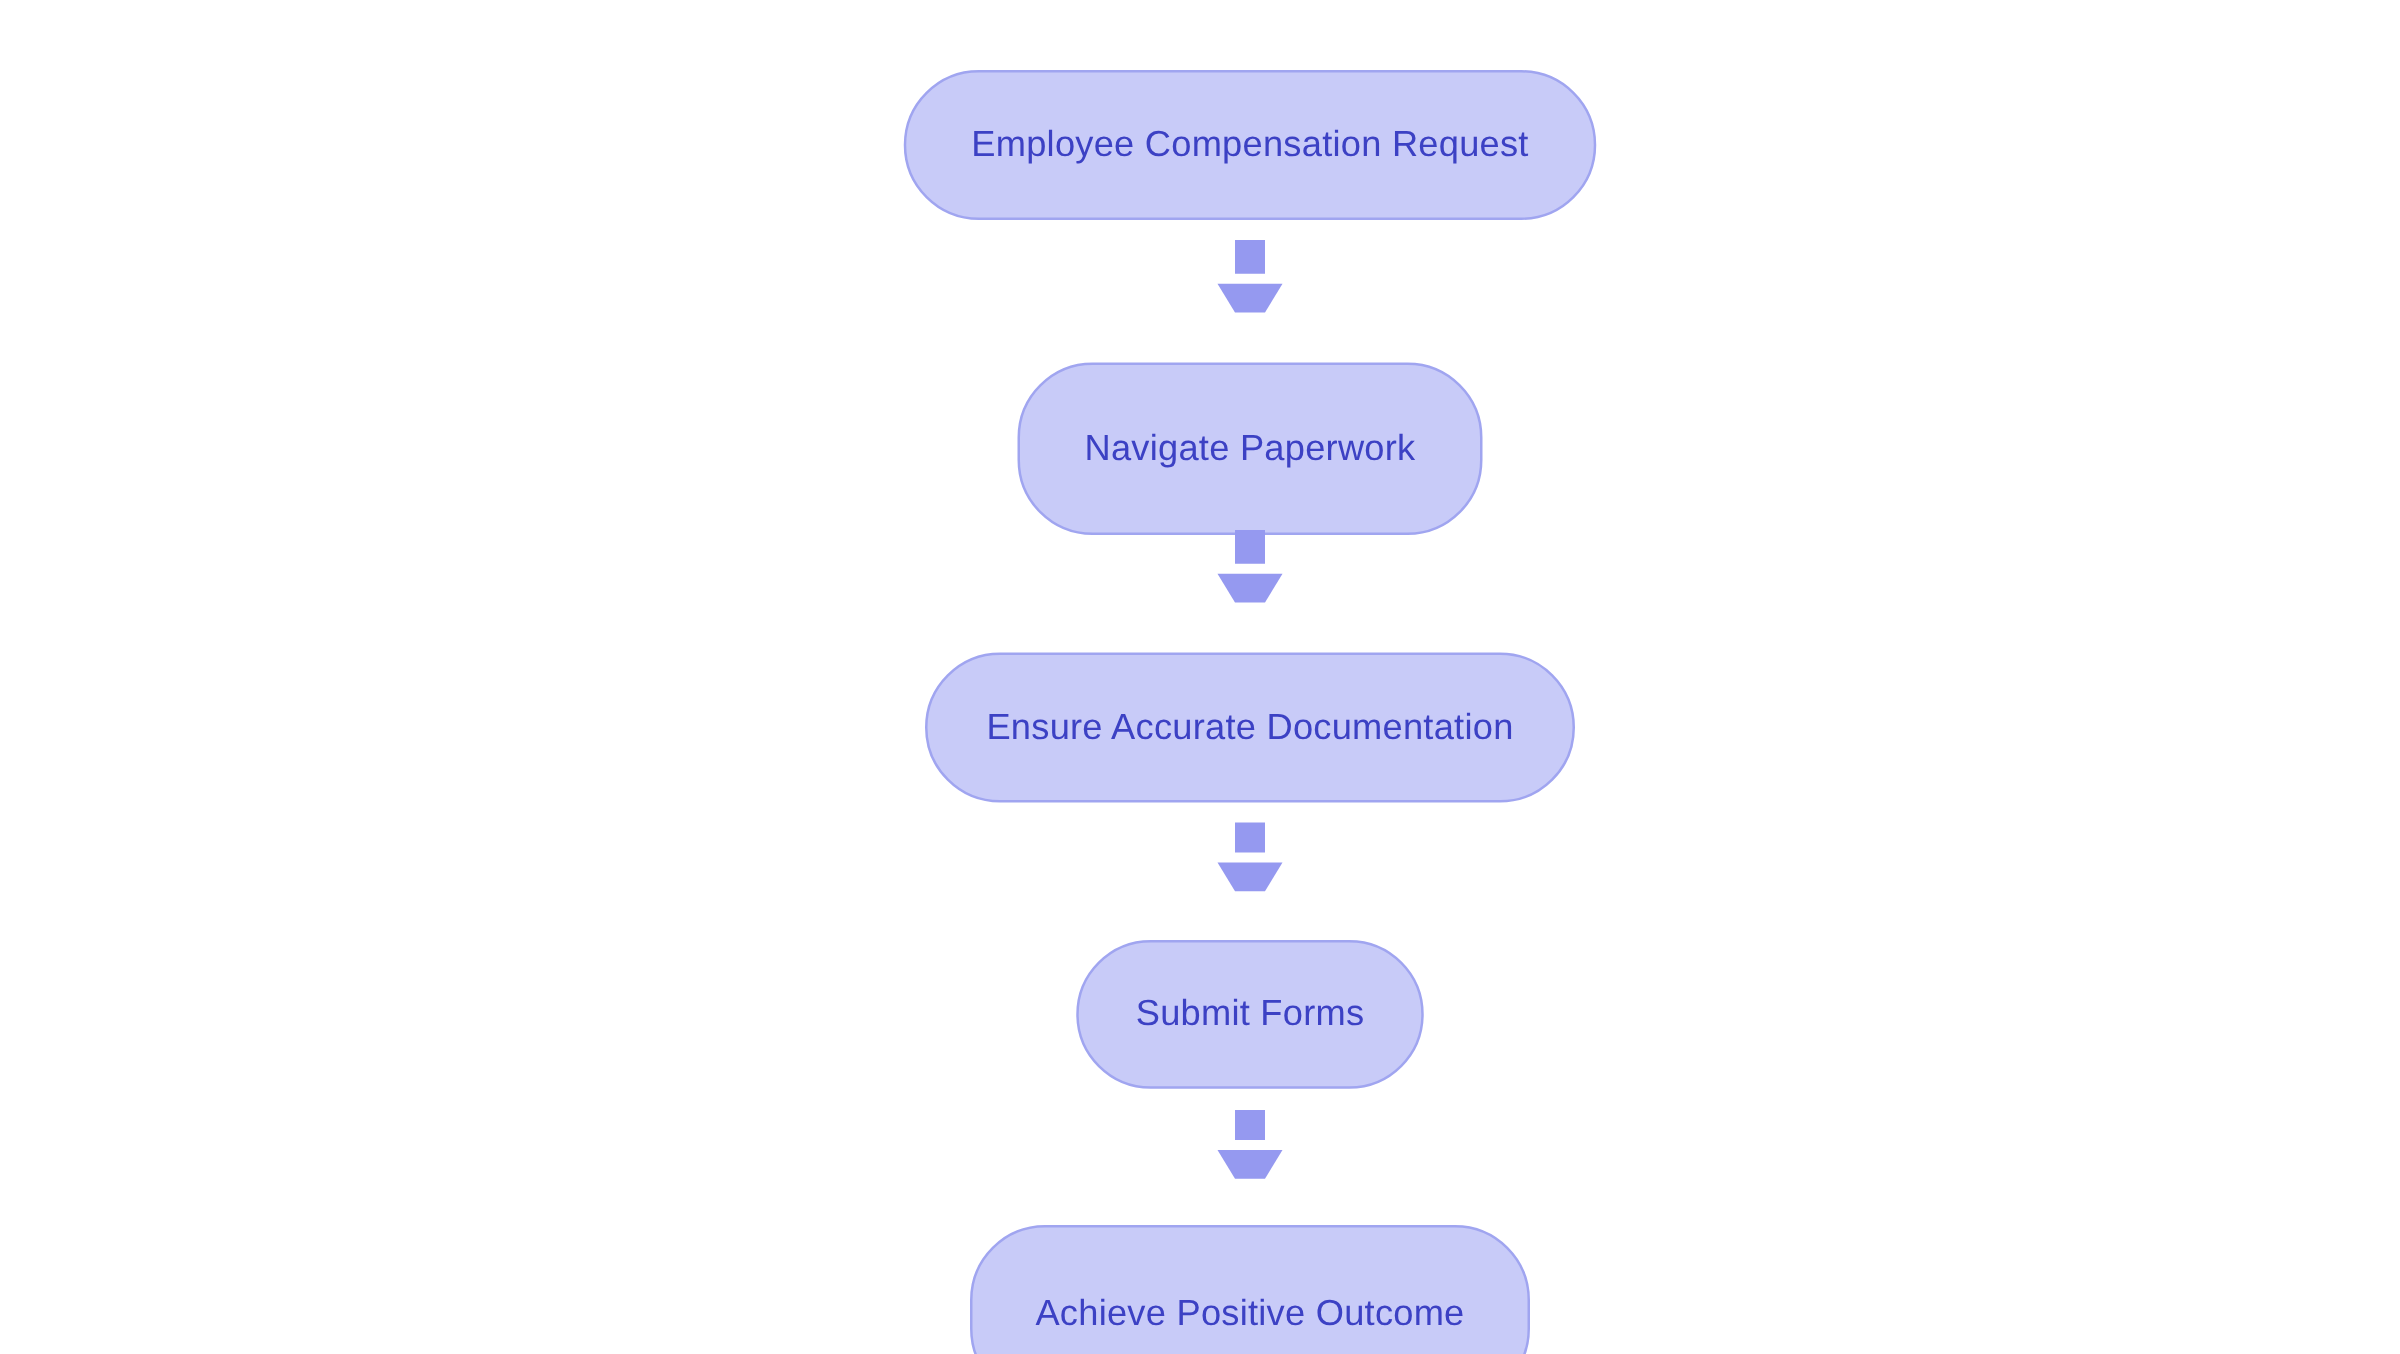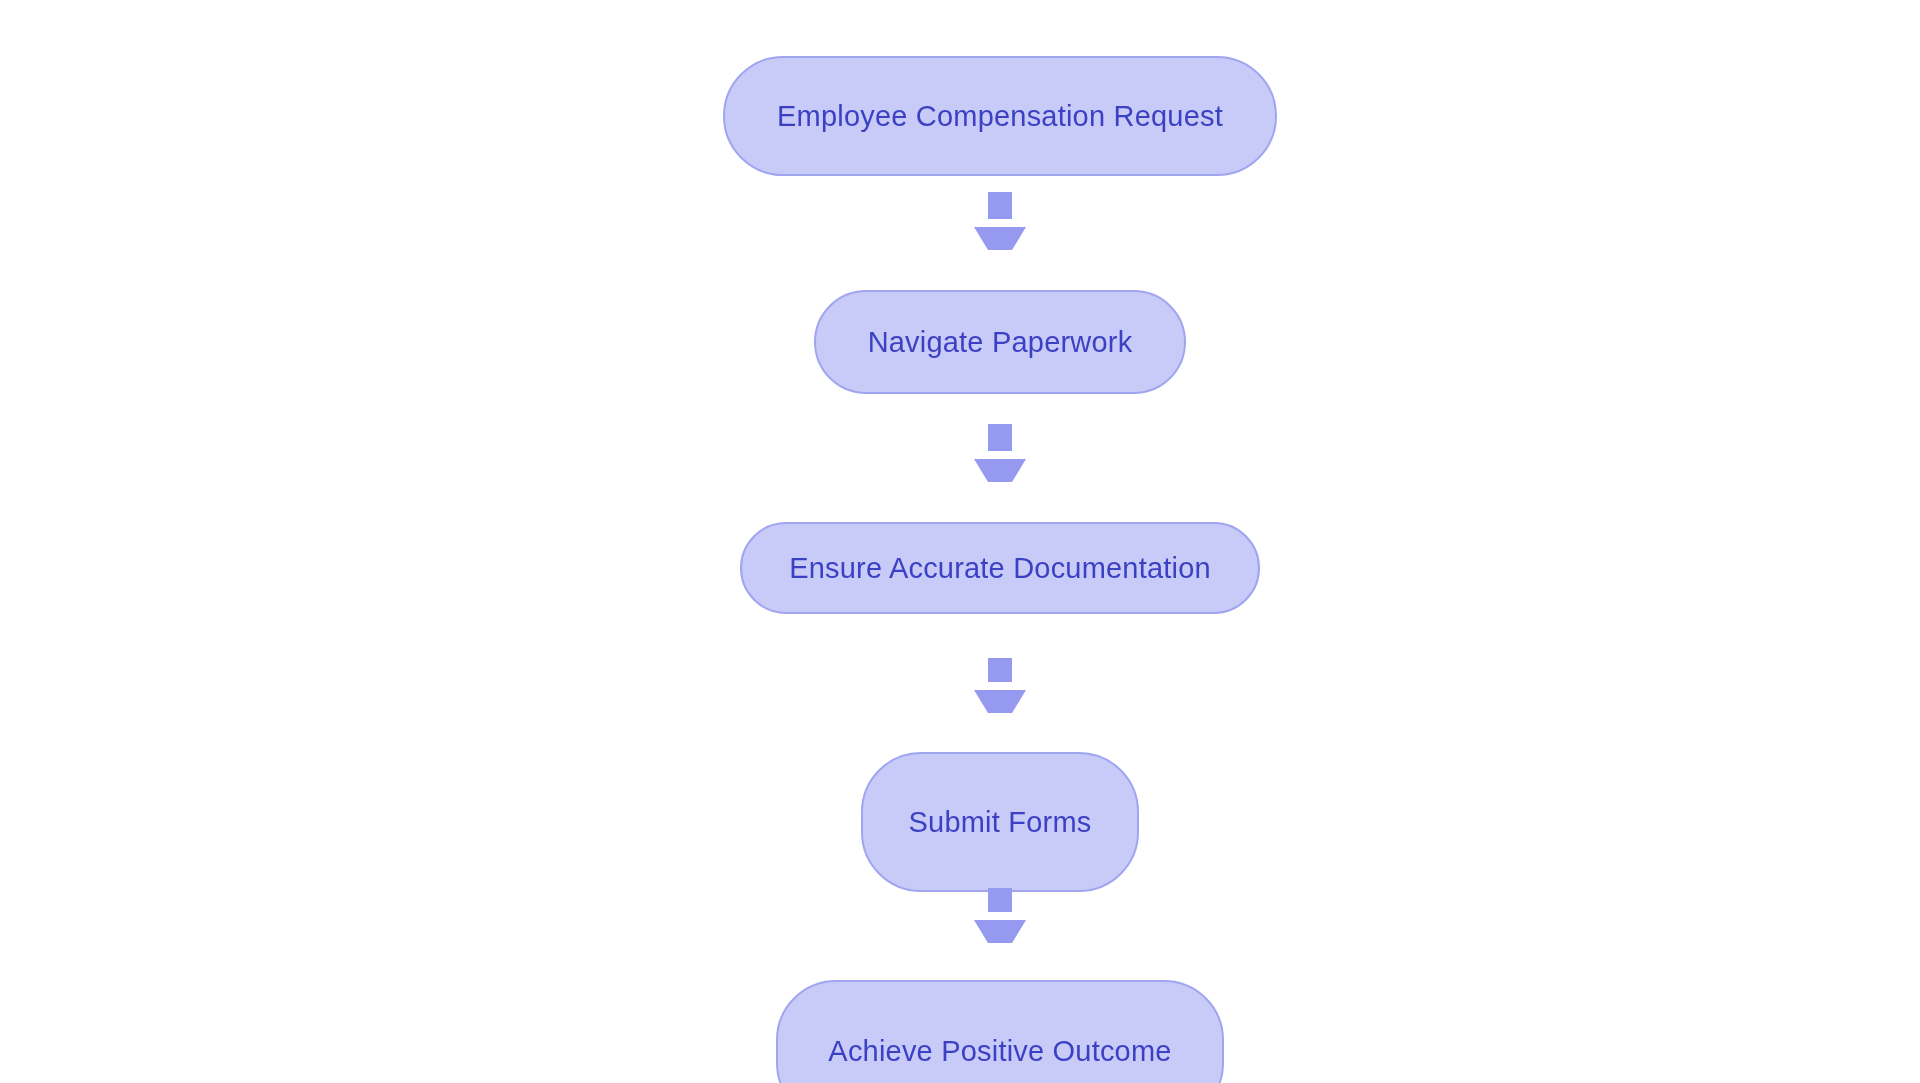--- a/index.html
+++ b/index.html
@@ -24,23 +24,23 @@
     display: flex;
     align-items: center;
     justify-content: center;
     color: var(--node-text, #3c41c4);
     font-size: 29px;
     letter-spacing: 0.2px;
     white-space: nowrap;
   }
 
   .node-1 { top: 16px;  width: 554px; height: 120px; }
-  .node-2 { top: 250px; width: 372px; height: 104px; }
-  .node-3 { top: 482px; width: 520px; height: 92px; }
-  .node-4 { top: 712px; width: 278px; height: 140px; }
+  .node-2 { top: 250px; width: 372px; height: 138px; }
+  .node-3 { top: 482px; width: 520px; height: 120px; }
+  .node-4 { top: 712px; width: 278px; height: 119px; }
   .node-5 { top: 940px; width: 448px; height: 143px; }
 
   .arrow {
     position: absolute;
     left: 50%;
     transform: translateX(-50%);
     display: flex;
     flex-direction: column;
     align-items: center;
   }

